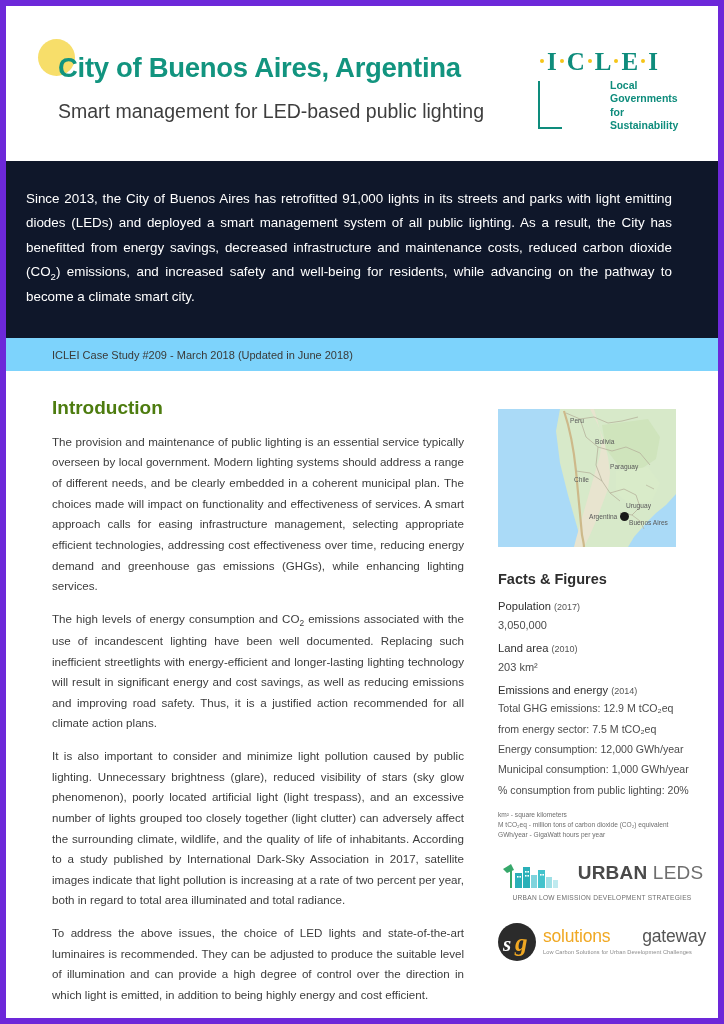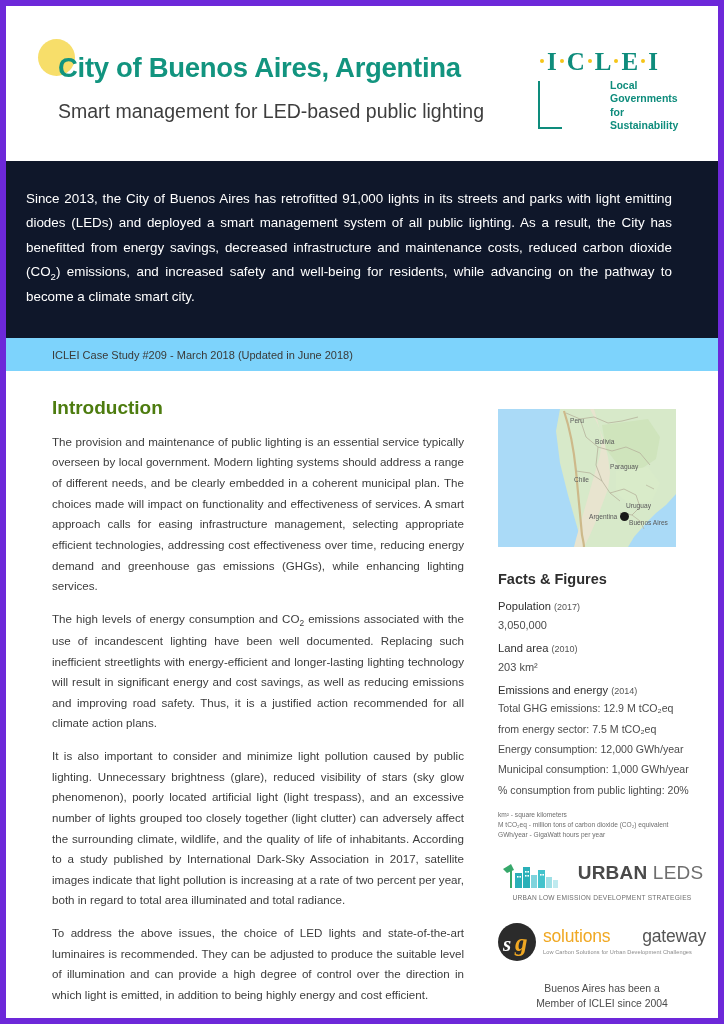--- a/index.html
+++ b/index.html
@@ -444,20 +444,16 @@
         <div class="sg-badge">
           <span class="sg-s">s</span>
           <span class="sg-g">g</span>
         </div>
         <div class="sg-text">
           <div class="sg-word"><span class="sol">solutions</span><span class="gat">gateway</span></div>
           <div class="sg-tag">Low Carbon Solutions for Urban Development Challenges</div>
         </div>
       </div>
 
-      <div class="member-note">
-        <div>Buenos Aires has been a</div>
-        <div>Member of ICLEI since 2004</div>
-      </div>
 
     </div>
   </div>
 </div>
 
 </body></html>

